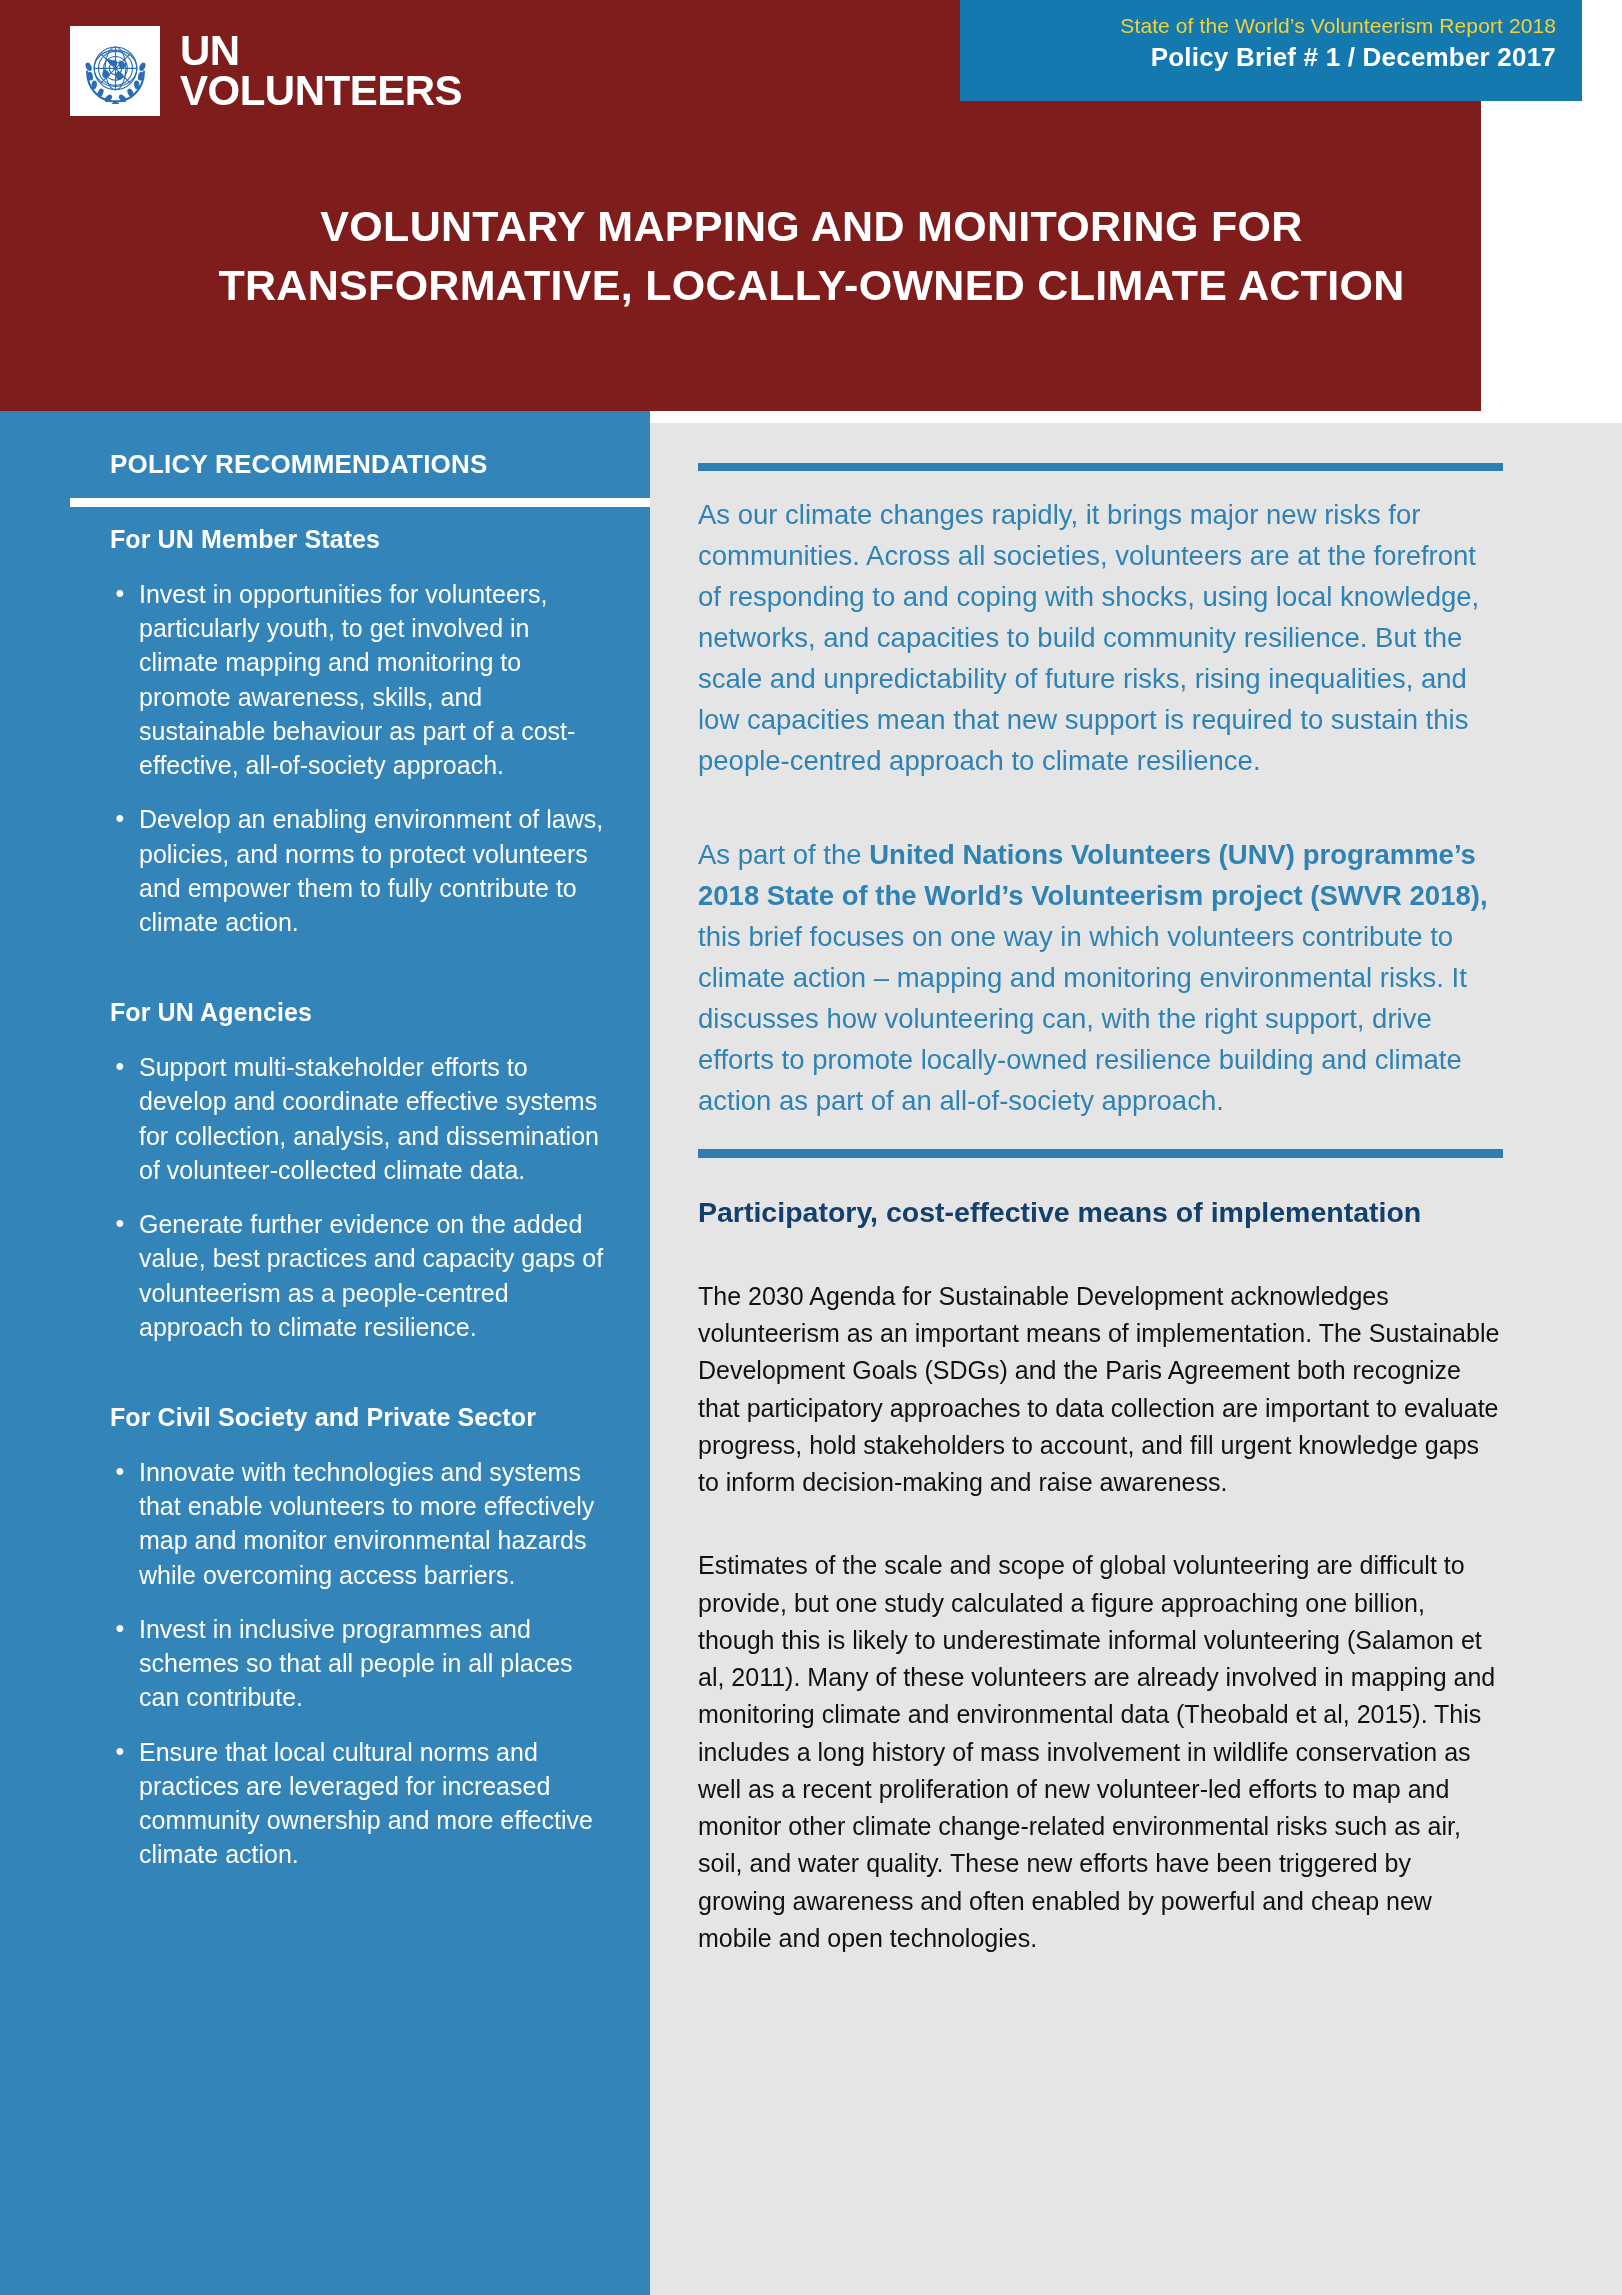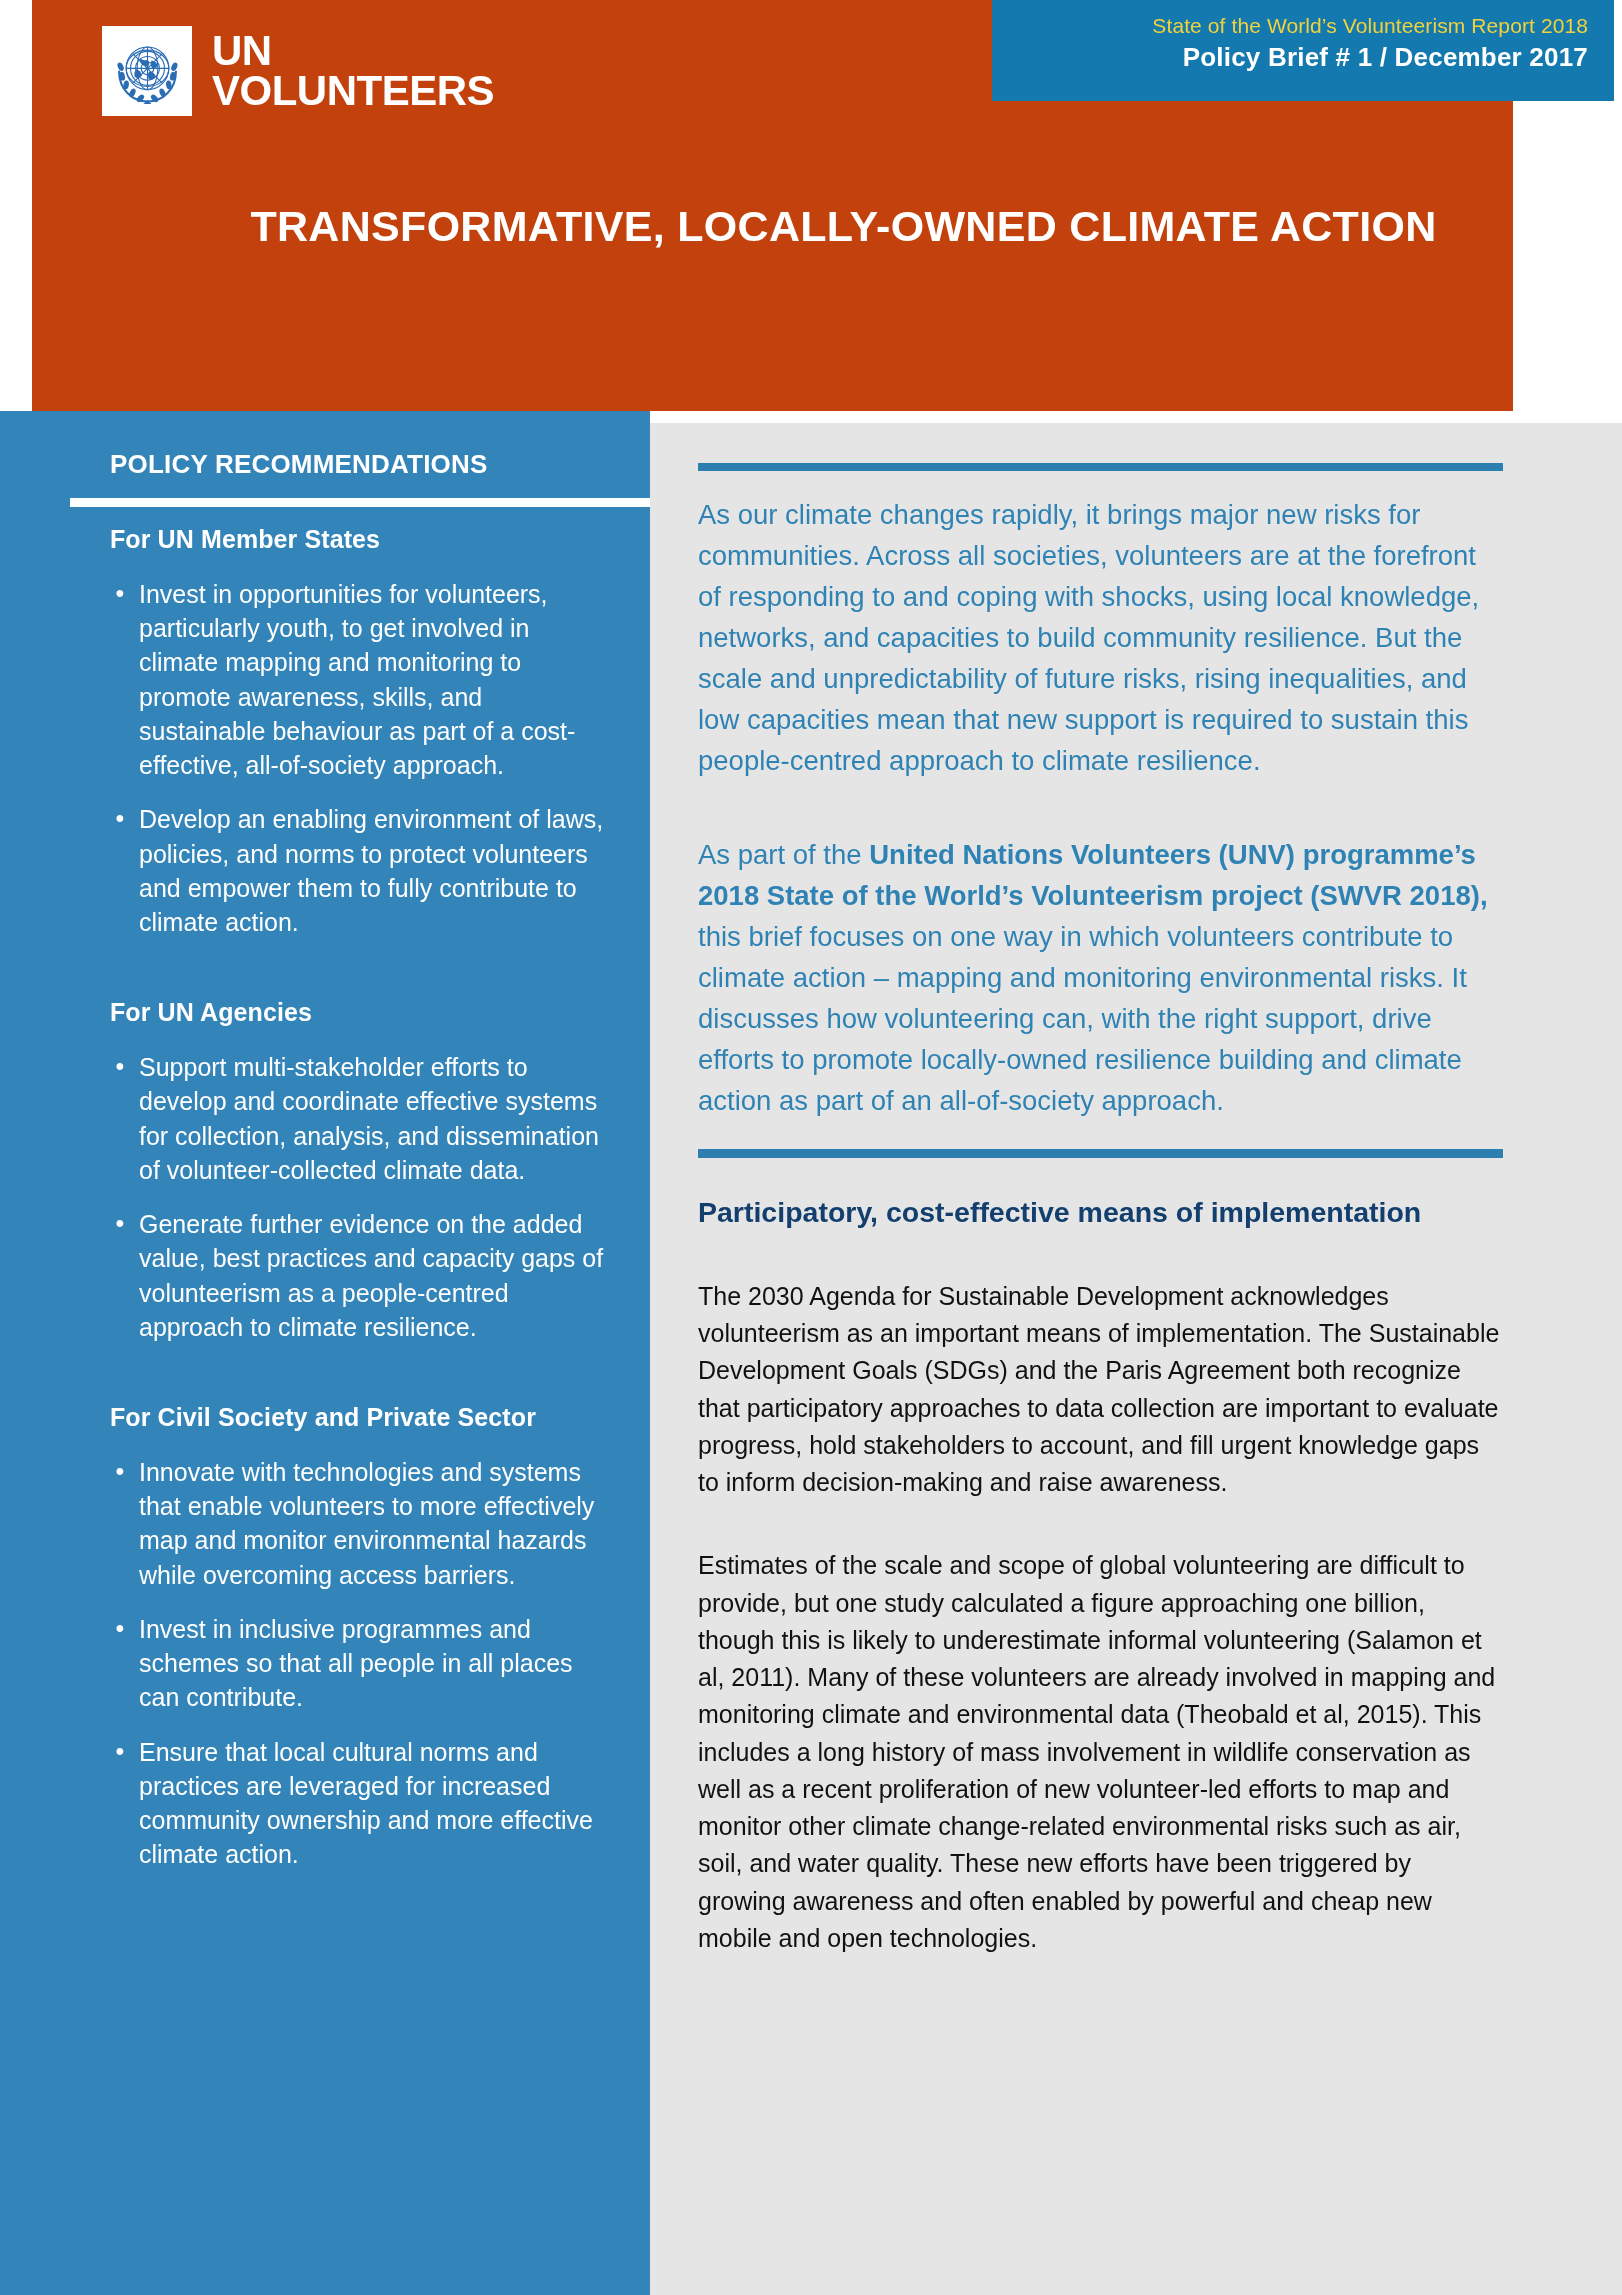--- a/index.html
+++ b/index.html
@@ -14,23 +14,22 @@
     overflow: hidden;
     position: relative;
   }
 
   
   .header {
     position: absolute;
     top: 0; left: 0;
     width: 1481px;
     height: 411px;
-    background: #c2410c;
+    background: #7f1d1d;
     box-sizing: border-box;
-    margin-left: 32px;
   }
   .logo-block {
     position: absolute;
     left: 70px;
     top: 26px;
     display: flex;
     align-items: center;
   }
   .un-emblem {
     width: 90px;
@@ -263,20 +262,21 @@
       <span class="l2">VOLUNTEERS</span>
     </div>
   </div>
 
   <div class="badge">
     <div class="badge-line1">State of the World’s Volunteerism Report 2018</div>
     <div class="badge-line2">Policy Brief # 1 /  December 2017</div>
   </div>
 
   <div class="doc-title">
+    <span class="tline">VOLUNTARY MAPPING AND MONITORING FOR</span>
     <span class="tline">TRANSFORMATIVE, LOCALLY-OWNED CLIMATE ACTION</span>
   </div>
 </div>
 
 <div class="content">
 
   <aside class="sidebar">
     <div class="sidebar-title">POLICY RECOMMENDATIONS</div>
     <div class="sidebar-rule"></div>
 

